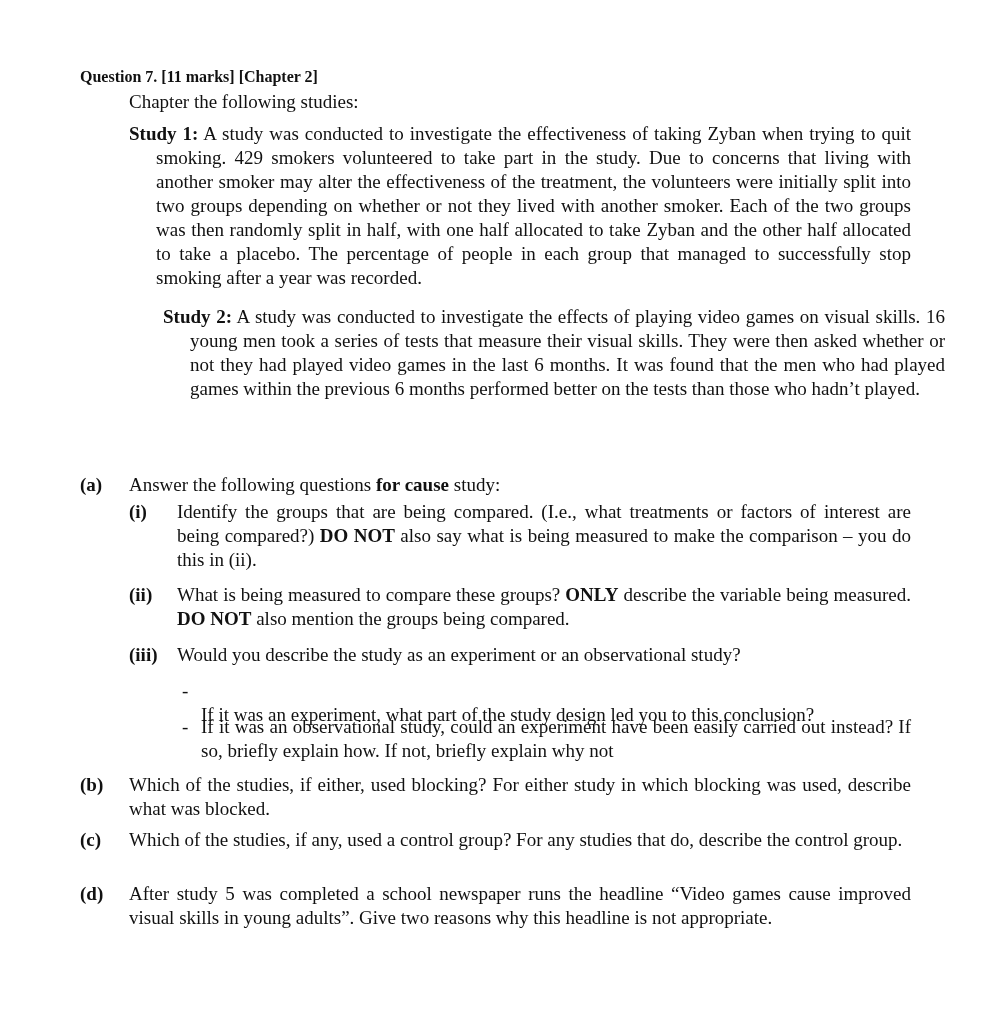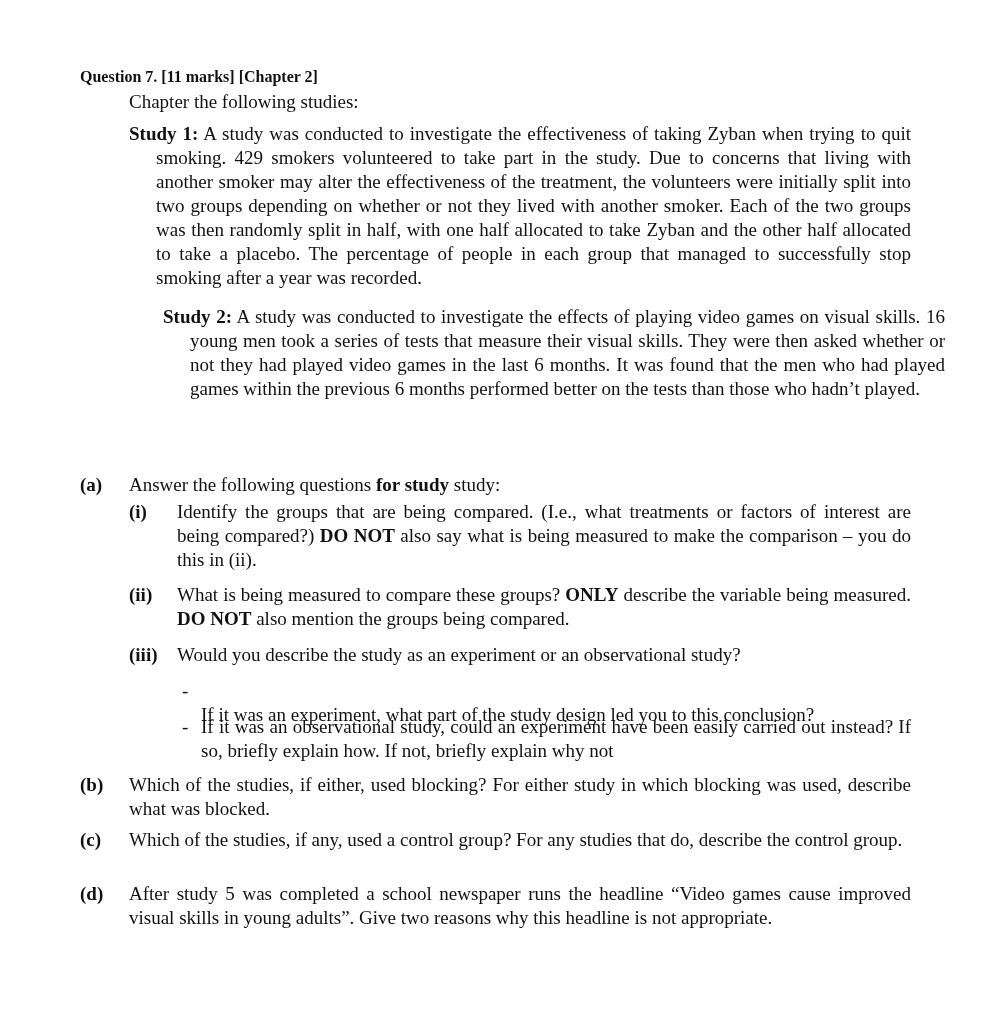--- a/index.html
+++ b/index.html
@@ -31,21 +31,21 @@
 
 <div class="abs study" style="top:122px;">
   <div class="para"><span class="label">Study 1:</span><span> A study was conducted to investigate the effectiveness of taking Zyban when trying to quit smoking. 429 smokers volunteered to take part in the study. Due to concerns that living with another smoker may alter the effectiveness of the treatment, the volunteers were initially split into two groups depending on whether or not they lived with another smoker. Each of the two groups was then randomly split in half, with one half allocated to take Zyban and the other half allocated to take a placebo. The percentage of people in each group that managed to successfully stop smoking after a year was recorded.</span></div>
 </div>
 
 <div class="abs study" style="top:305px;margin-left:34px;">
   <div class="para"><span class="label">Study 2:</span><span> A study was conducted to investigate the effects of playing video games on visual skills. 16 young men took a series of tests that measure their visual skills. They were then asked whether or not they had played video games in the last 6 months. It was found that the men who had played games within the previous 6 months performed better on the tests than those who hadn’t played.</span></div>
 </div>
 
 <div class="abs qlabel" style="top:473px;">(a)</div>
-<div class="abs qtext" style="top:473px;"><span>Answer the following questions </span><b>for study</b><span> study:</span></div>
+<div class="abs qtext" style="top:473px;"><span>Answer the following questions </span><b>for cause</b><span> study:</span></div>
 
 <div class="abs slabel" style="top:500px;">(i)</div>
 <div class="abs stext" style="top:500px;"><span>Identify the groups that are being compared. (I.e., what treatments or factors of interest are being compared?) </span><b>DO NOT</b><span> also say what is being measured to make the comparison – you do this in (ii).</span></div>
 
 <div class="abs slabel" style="top:583px;text-align:right;">(ii)</div>
 <div class="abs stext" style="top:583px;"><span>What is being measured to compare these groups? </span><b>ONLY</b><span> describe the variable being measured. </span><b>DO NOT</b><span> also mention the groups being compared.</span></div>
 
 <div class="abs slabel" style="top:643px;">(iii)</div>
 <div class="abs stext" style="top:643px;">Would you describe the study as an experiment or an observational study?</div>
 

